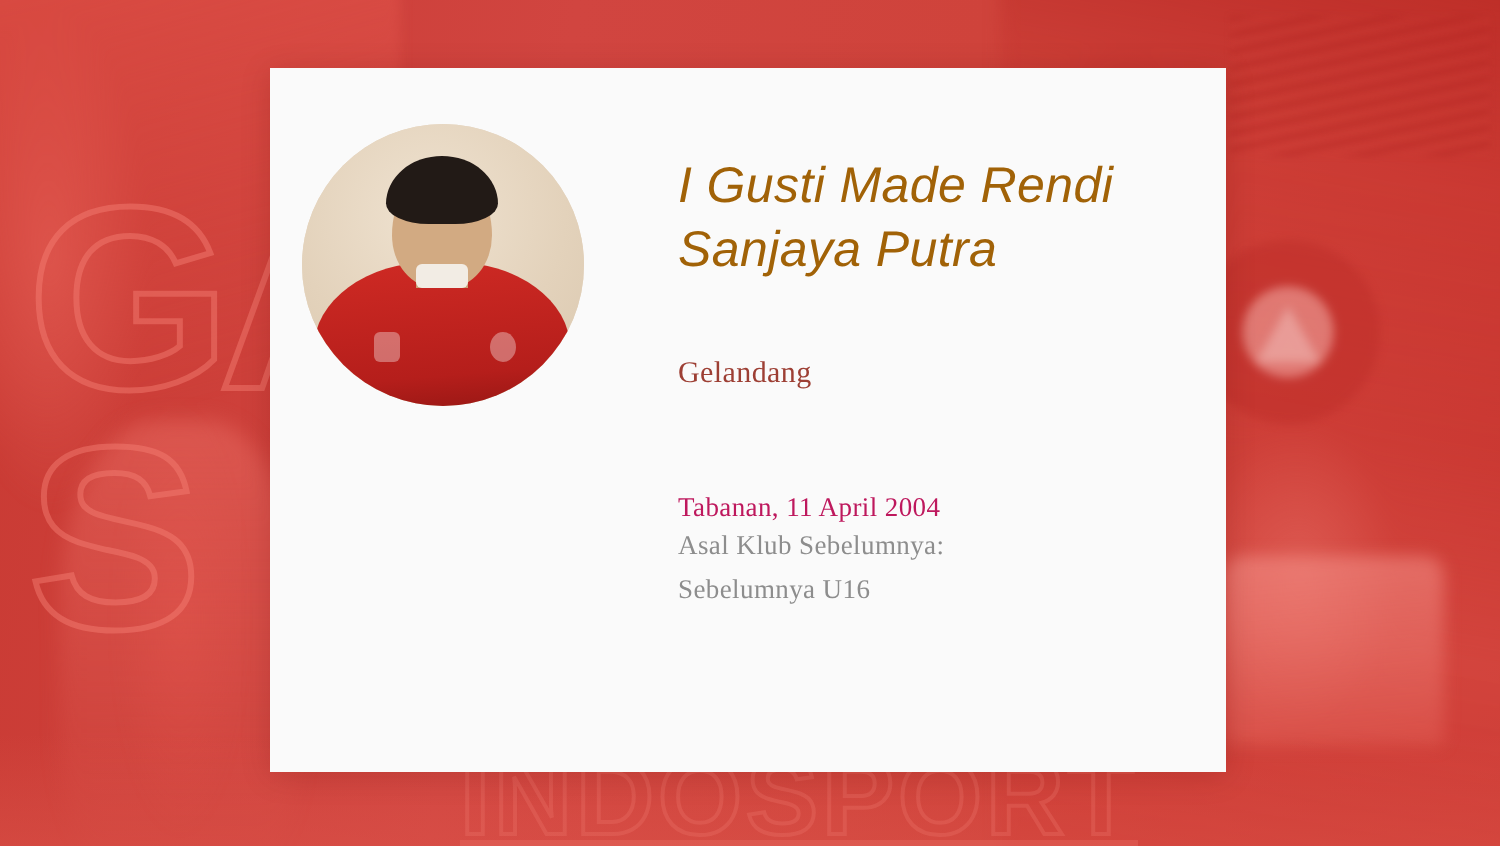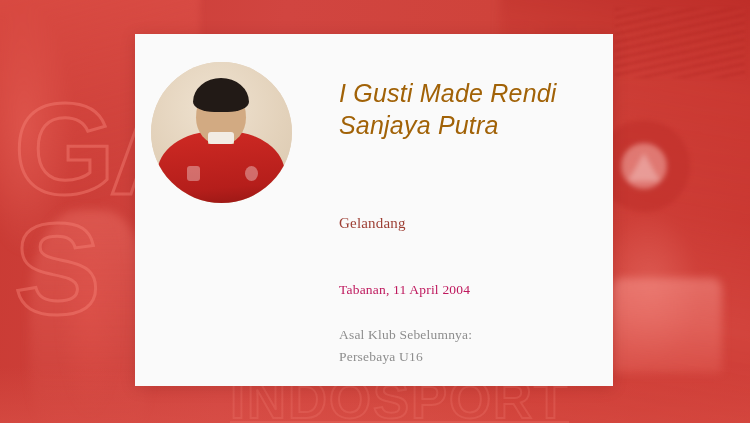--- a/index.html
+++ b/index.html
@@ -220,35 +220,34 @@
     color: #a16207;
     letter-spacing: .2px;
     margin: 0;
     white-space: pre-line;
     font-style: italic;
   }
   .position {
     font-family: "Liberation Serif", serif;
     font-size: 15px;
     color: #9d3f34;
-    margin-top: 74px;
+    margin-top: 38px;
     letter-spacing: .2px;
   }
   .birth {
     font-family: "Liberation Serif", serif;
     font-size: 13.5px;
     color: #be185d;
     margin-top: 50px;
     letter-spacing: .2px;
   }
   .club-block {
     font-family: "Liberation Serif", serif;
     font-size: 13.5px;
     color: #8d8d8d;
-    margin-top: 26px;
     line-height: 1.62;
     letter-spacing: .2px;
   }
   .club-line { display: block; }
 </style>
 </head>
 <body>
 
 <div id="stage">
 
@@ -280,18 +279,18 @@
       </div>
     </div>
 
     <div class="info-col">
       <h1 class="player-name">I Gusti Made Rendi
 Sanjaya Putra</h1>
       <div class="position">Gelandang</div>
       <div class="birth">Tabanan, 11 April 2004</div>
       <div class="club-block">
         <span class="club-line">Asal Klub Sebelumnya:</span>
-        <span class="club-line">Persebaya U16</span>
+        <span class="club-line">Sebelumnya U16</span>
       </div>
     </div>
 
   </div>
 </div>
 
 </body></html>

